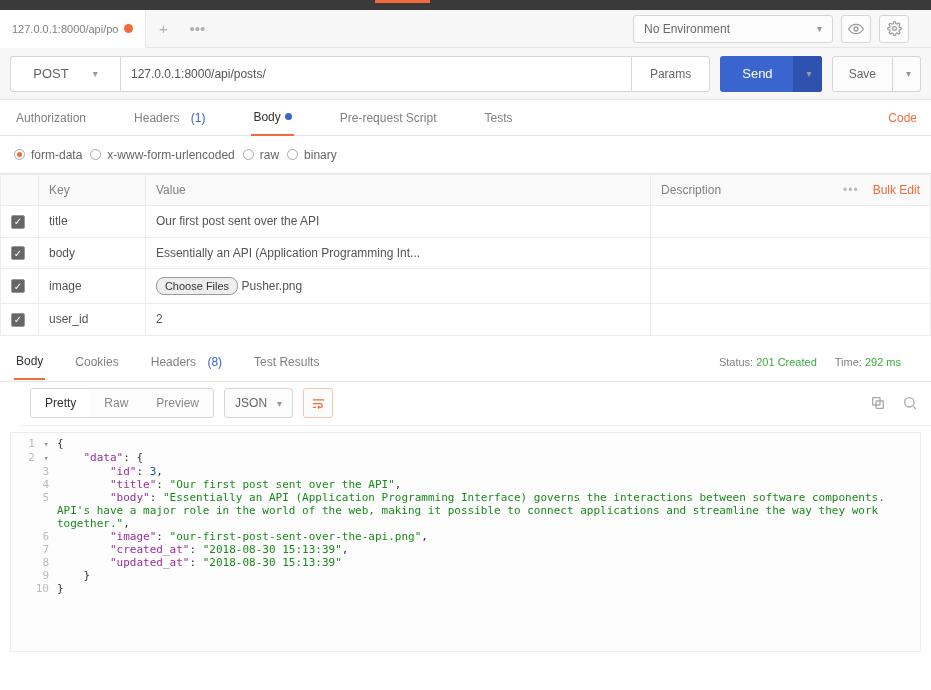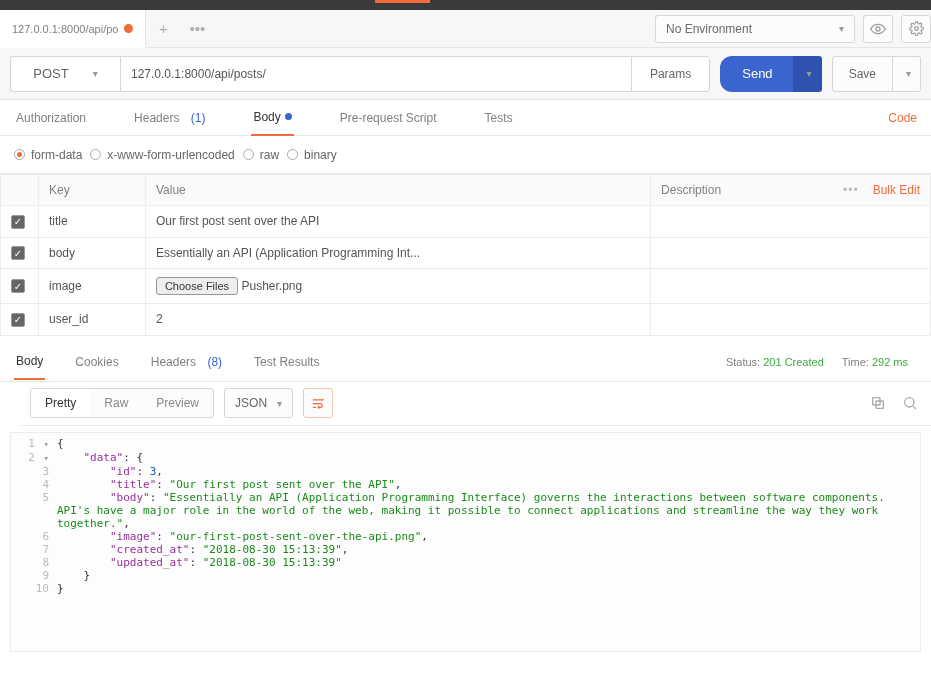--- a/index.html
+++ b/index.html
@@ -3,53 +3,53 @@
 <meta charset="utf-8">
 <style>
 * { box-sizing: border-box; margin: 0; padding: 0; }
 body { font-family: -apple-system, BlinkMacSystemFont, "Segoe UI", Arial, sans-serif; font-size: 12px; color: #505050; background: #fff; width: 931px; }
 .topbar { background: #3a3a3a; height: 10px; position: relative; }
 .topbar-accent { position: absolute; top: 0; left: 375px; width: 55px; height: 3px; background: #f26b3a; }
 .tabbar { display: flex; align-items: center; height: 38px; background: #f7f7f7; border-bottom: 1px solid #e6e6e6; }
 .tab { display: flex; align-items: center; height: 38px; padding: 0 12px; background: #fff; border-right: 1px solid #e6e6e6; font-size: 11px; color: #808080; gap: 6px; }
 .tab-dot { width: 9px; height: 9px; border-radius: 50%; background: #f26b3a; }
 .tab-plus, .tab-more { width: 34px; height: 38px; display: flex; align-items: center; justify-content: center; color: #b0b0b0; font-size: 15px; cursor: pointer; }
-.tabbar-right { margin-left: auto; display: flex; align-items: center; gap: 8px; padding-right: 0; }
+.tabbar-right { margin-left: auto; display: flex; align-items: center; gap: 8px; padding-right: 22px; }
 .env-select { width: 200px; height: 28px; border: 1px solid #d6d6d6; border-radius: 3px; background: #fcfcfc; display: flex; align-items: center; padding: 0 10px; color: #6b6b6b; justify-content: space-between; }
 .tool-icon { width: 30px; height: 28px; border: 1px solid #d6d6d6; border-radius: 3px; background: #fcfcfc; display: flex; align-items: center; justify-content: center; color: #9e9e9e; }
 .reqbar { display: flex; align-items: center; height: 52px; background: #f7f7f7; border-bottom: 1px solid #e6e6e6; padding: 0 10px; gap: 0; }
 .method-select { width: 110px; height: 36px; border: 1px solid #d6d6d6; border-right: none; border-radius: 3px 0 0 3px; background: #fff; display: flex; align-items: center; justify-content: center; font-weight: 400; gap: 20px; color: #666; font-size: 13px; }
 .url-input { height: 36px; border: 1px solid #d6d6d6; border-right: none; background: #fff; padding: 0 10px; flex: 1; display: flex; align-items: center; color: #555; font-size: 12px; }
 .params-btn { height: 36px; border: 1px solid #d6d6d6; border-radius: 0 3px 3px 0; background: #fff; padding: 0 18px; display: flex; align-items: center; color: #666; font-size: 12px; }
-.send-btn { margin-left: 10px; height: 36px; background: #3a64ce; color: #fff; border: none; border-radius: 12px; padding: 0 22px; font-size: 13px; font-weight: 500; display: flex; align-items: center; gap: 10px; cursor: pointer; }
+.send-btn { margin-left: 10px; height: 36px; background: #3a64ce; color: #fff; border: none; border-radius: 3px; padding: 0 22px; font-size: 13px; font-weight: 500; display: flex; align-items: center; gap: 10px; cursor: pointer; }
 .send-btn .chev { background: #2e52b0; margin: 0 -22px 0 10px; padding: 0 10px; height: 36px; display: flex; align-items: center; border-radius: 0 3px 3px 0; }
 .save-group { margin-left: 10px; display: flex; }
 .save-btn { height: 36px; border: 1px solid #d6d6d6; border-radius: 3px 0 0 3px; background: #fcfcfc; padding: 0 16px; color: #666; display: flex; align-items: center; }
 .save-chev { height: 36px; width: 28px; border: 1px solid #d6d6d6; border-left: none; border-radius: 0 3px 3px 0; background: #fcfcfc; display: flex; align-items: center; justify-content: center; color: #999; }
 .reqtabs { display: flex; align-items: center; height: 36px; border-bottom: 1px solid #e6e6e6; padding: 0 14px; gap: 44px; position: relative; }
 .reqtab { color: #808080; padding: 0 2px; height: 36px; display: flex; align-items: center; gap: 4px; cursor: pointer; }
 .reqtab.active { color: #333; font-weight: 500; border-bottom: 2px solid #f26b3a; }
 .reqtab .blue { color: #3a64ce; }
 .blue-dot { width: 7px; height: 7px; border-radius: 50%; background: #3a64ce; }
 .code-link { position: absolute; right: 14px; color: #f26b3a; cursor: pointer; }
 .body-types { display: flex; align-items: center; height: 38px; padding: 0 14px; gap: 8px; border-bottom: 1px solid #e6e6e6; }
 .radio-opt { display: flex; align-items: center; gap: 6px; color: #666; }
 .radio { width: 11px; height: 11px; border: 1px solid #aaa; border-radius: 50%; display: inline-flex; align-items: center; justify-content: center; }
 .radio.sel::after { content: ""; width: 5px; height: 5px; border-radius: 50%; background: #f26b3a; }
 table.formdata { width: 100%; border-collapse: collapse; }
 table.formdata th, table.formdata td { border: 1px solid #ececec; padding: 8px 10px; text-align: left; font-weight: 400; color: #555; }
 table.formdata th { background: #fafafa; color: #808080; font-size: 12px; }
 .chk-col { width: 38px; text-align: center; }
 .chk { width: 14px; height: 14px; border: 1px solid #999; border-radius: 2px; background: #666; display: inline-flex; align-items: center; justify-content: center; color: #fff; font-size: 10px; }
-.file-btn { border: 1px solid #999; border-radius: 3px; padding: 2px 8px; background: #eee; font-size: 11px; color: #333; cursor: pointer; }
+.file-btn { border: 1px solid #999; border-radius: 8px; padding: 2px 8px; background: #eee; font-size: 11px; color: #333; cursor: pointer; }
 .ph { color: #bbb; }
 .more-dots { color: #bbb; letter-spacing: 1px; }
 .bulk { color: #f26b3a; cursor: pointer; }
 .resp-tabs { display: flex; align-items: center; height: 38px; border-bottom: 1px solid #e6e6e6; padding: 0 14px; gap: 28px; margin-top: 8px; position: relative; }
-.resp-status { position: absolute; right: 23px; display: flex; gap: 18px; font-size: 11px; color: #808080; }
+.resp-status { position: absolute; right: 30px; display: flex; gap: 18px; font-size: 11px; color: #808080; }
 .resp-status .green { color: #3caa3c; }
 .fmt-bar { display: flex; align-items: center; height: 44px; padding: 0 10px; gap: 10px; border-bottom: 1px solid #ececec; margin-left: 20px; }
 .fmt-group, .json-sel, .fmt-btn { border: 1px solid #d6d6d6; border-radius: 3px; background: #fcfcfc; height: 30px; display: flex; align-items: center; overflow: hidden; }
 .fmt-tab { padding: 0 14px; color: #888; height: 100%; display: flex; align-items: center; }
 .fmt-tab.active { background: #fff; color: #333; }
 .json-sel { padding: 0 10px; gap: 6px; color: #666; }
 .fmt-btn { width: 30px; justify-content: center; color: #f26b3a; border-color: #f0c5b2; }
 .fmt-right { margin-left: auto; display: flex; gap: 10px; }
 .ficon { width: 22px; height: 22px; display: flex; align-items: center; justify-content: center; color: #aaa; cursor: pointer; }
 .code-area { background: #fdfdfd; border: 1px solid #ececec; margin: 6px 10px 10px 10px; padding: 4px 0; font-family: "Consolas", monospace; font-size: 11px; line-height: 13px; height: 220px; overflow: auto; }

